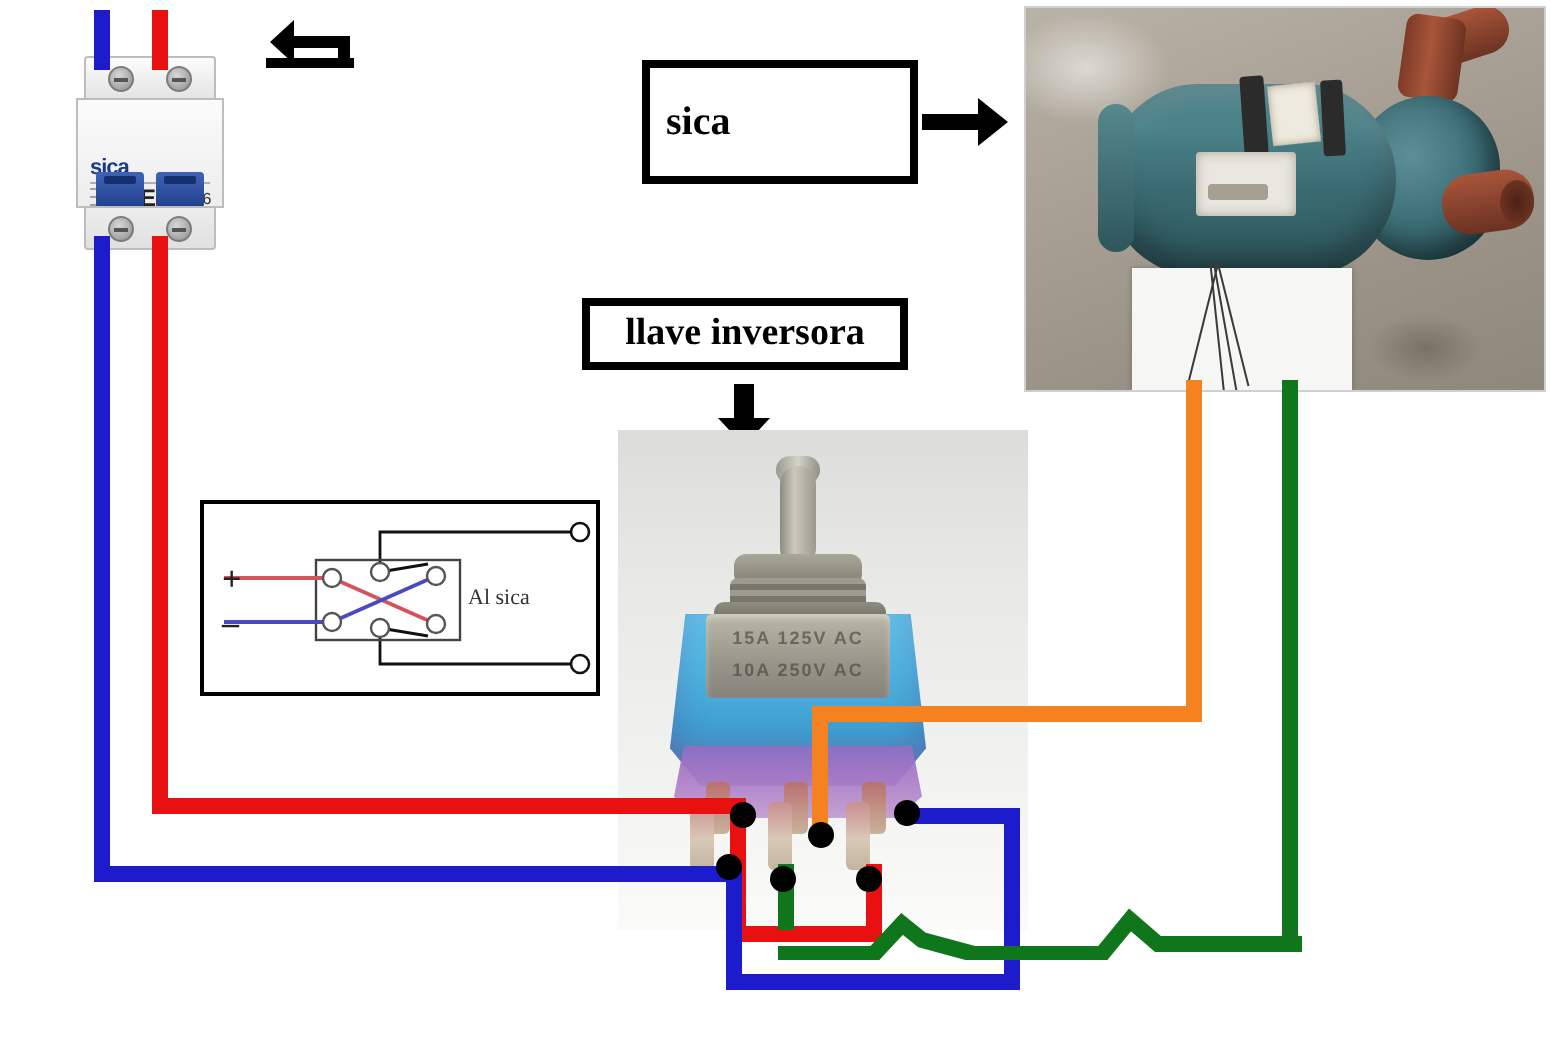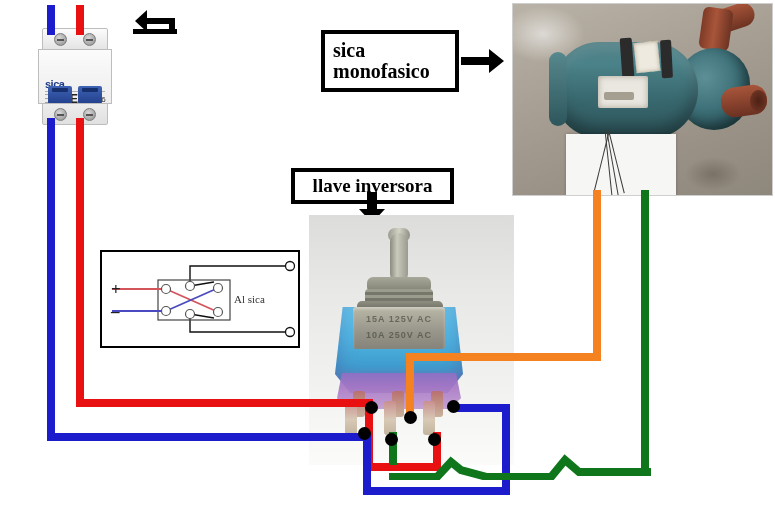--- a/index.html
+++ b/index.html
@@ -10,21 +10,21 @@
 
   
   .callout{position:absolute;background:#ffffff;border:4px solid #000;
            display:flex;align-items:center;justify-content:center;
            font-family:"Liberation Serif",serif;font-weight:bold;
            color:#000;line-height:1.05;text-align:center;box-sizing:border-box;}
   #lbl-termica{left:108px;top:34px;width:146px;height:42px;font-size:21px;}
   #lbl-motor{left:321px;top:30px;width:138px;height:62px;font-size:20px;
              flex-direction:column;align-items:flex-start;padding-left:8px;}
   #lbl-motor span{display:block;}
-  #lbl-inversora{left:291px;top:168px;width:163px;height:36px;font-size:19px;text-align:right;}
+  #lbl-inversora{left:291px;top:149px;width:163px;height:36px;font-size:19px;text-align:right;}
 
   
   .arrow{position:absolute;}
   
   #arr-termica{left:133px;top:8px;width:44px;height:26px;}
   #arr-motor{left:461px;top:48px;width:44px;height:26px;}
   #arr-inversora{left:358px;top:192px;width:28px;height:32px;}
 
   
   .photo{position:absolute;overflow:hidden;padding-left:16px;}
@@ -180,21 +180,20 @@
   <div class="wire" style="left:47px;top:5px;width:8px;height:30px;background:#1c1ccc;"></div>
   <div class="wire" style="left:76px;top:5px;width:8px;height:30px;background:#e81010;"></div>
 
   <svg class="arrow" id="arr-termica" viewBox="0 0 44 26">
     <path d="M42 21 L42 10 L14 10 L14 2 L2 13 L14 24 L14 16 L36 16 L36 21 Z" fill="#000"></path>
     <rect x="0" y="21" width="44" height="5" fill="#000"></rect>
   </svg>
 
   <div class="callout" id="lbl-motor">
     <span>sica</span>
-    <span>monofasico</span>
   </div>
   <svg class="arrow" id="arr-motor" viewBox="0 0 44 26">
     <path d="M0 9 L28 9 L28 1 L43 13 L28 25 L28 17 L0 17 Z" fill="#000"></path>
   </svg>
 
   <div class="callout" id="lbl-inversora">llave inversora</div>
   <svg class="arrow" id="arr-inversora" viewBox="0 0 28 32">
     <path d="M9 0 L19 0 L19 17 L27 17 L14 31 L1 17 L9 17 Z" fill="#000"></path>
   </svg>
 

